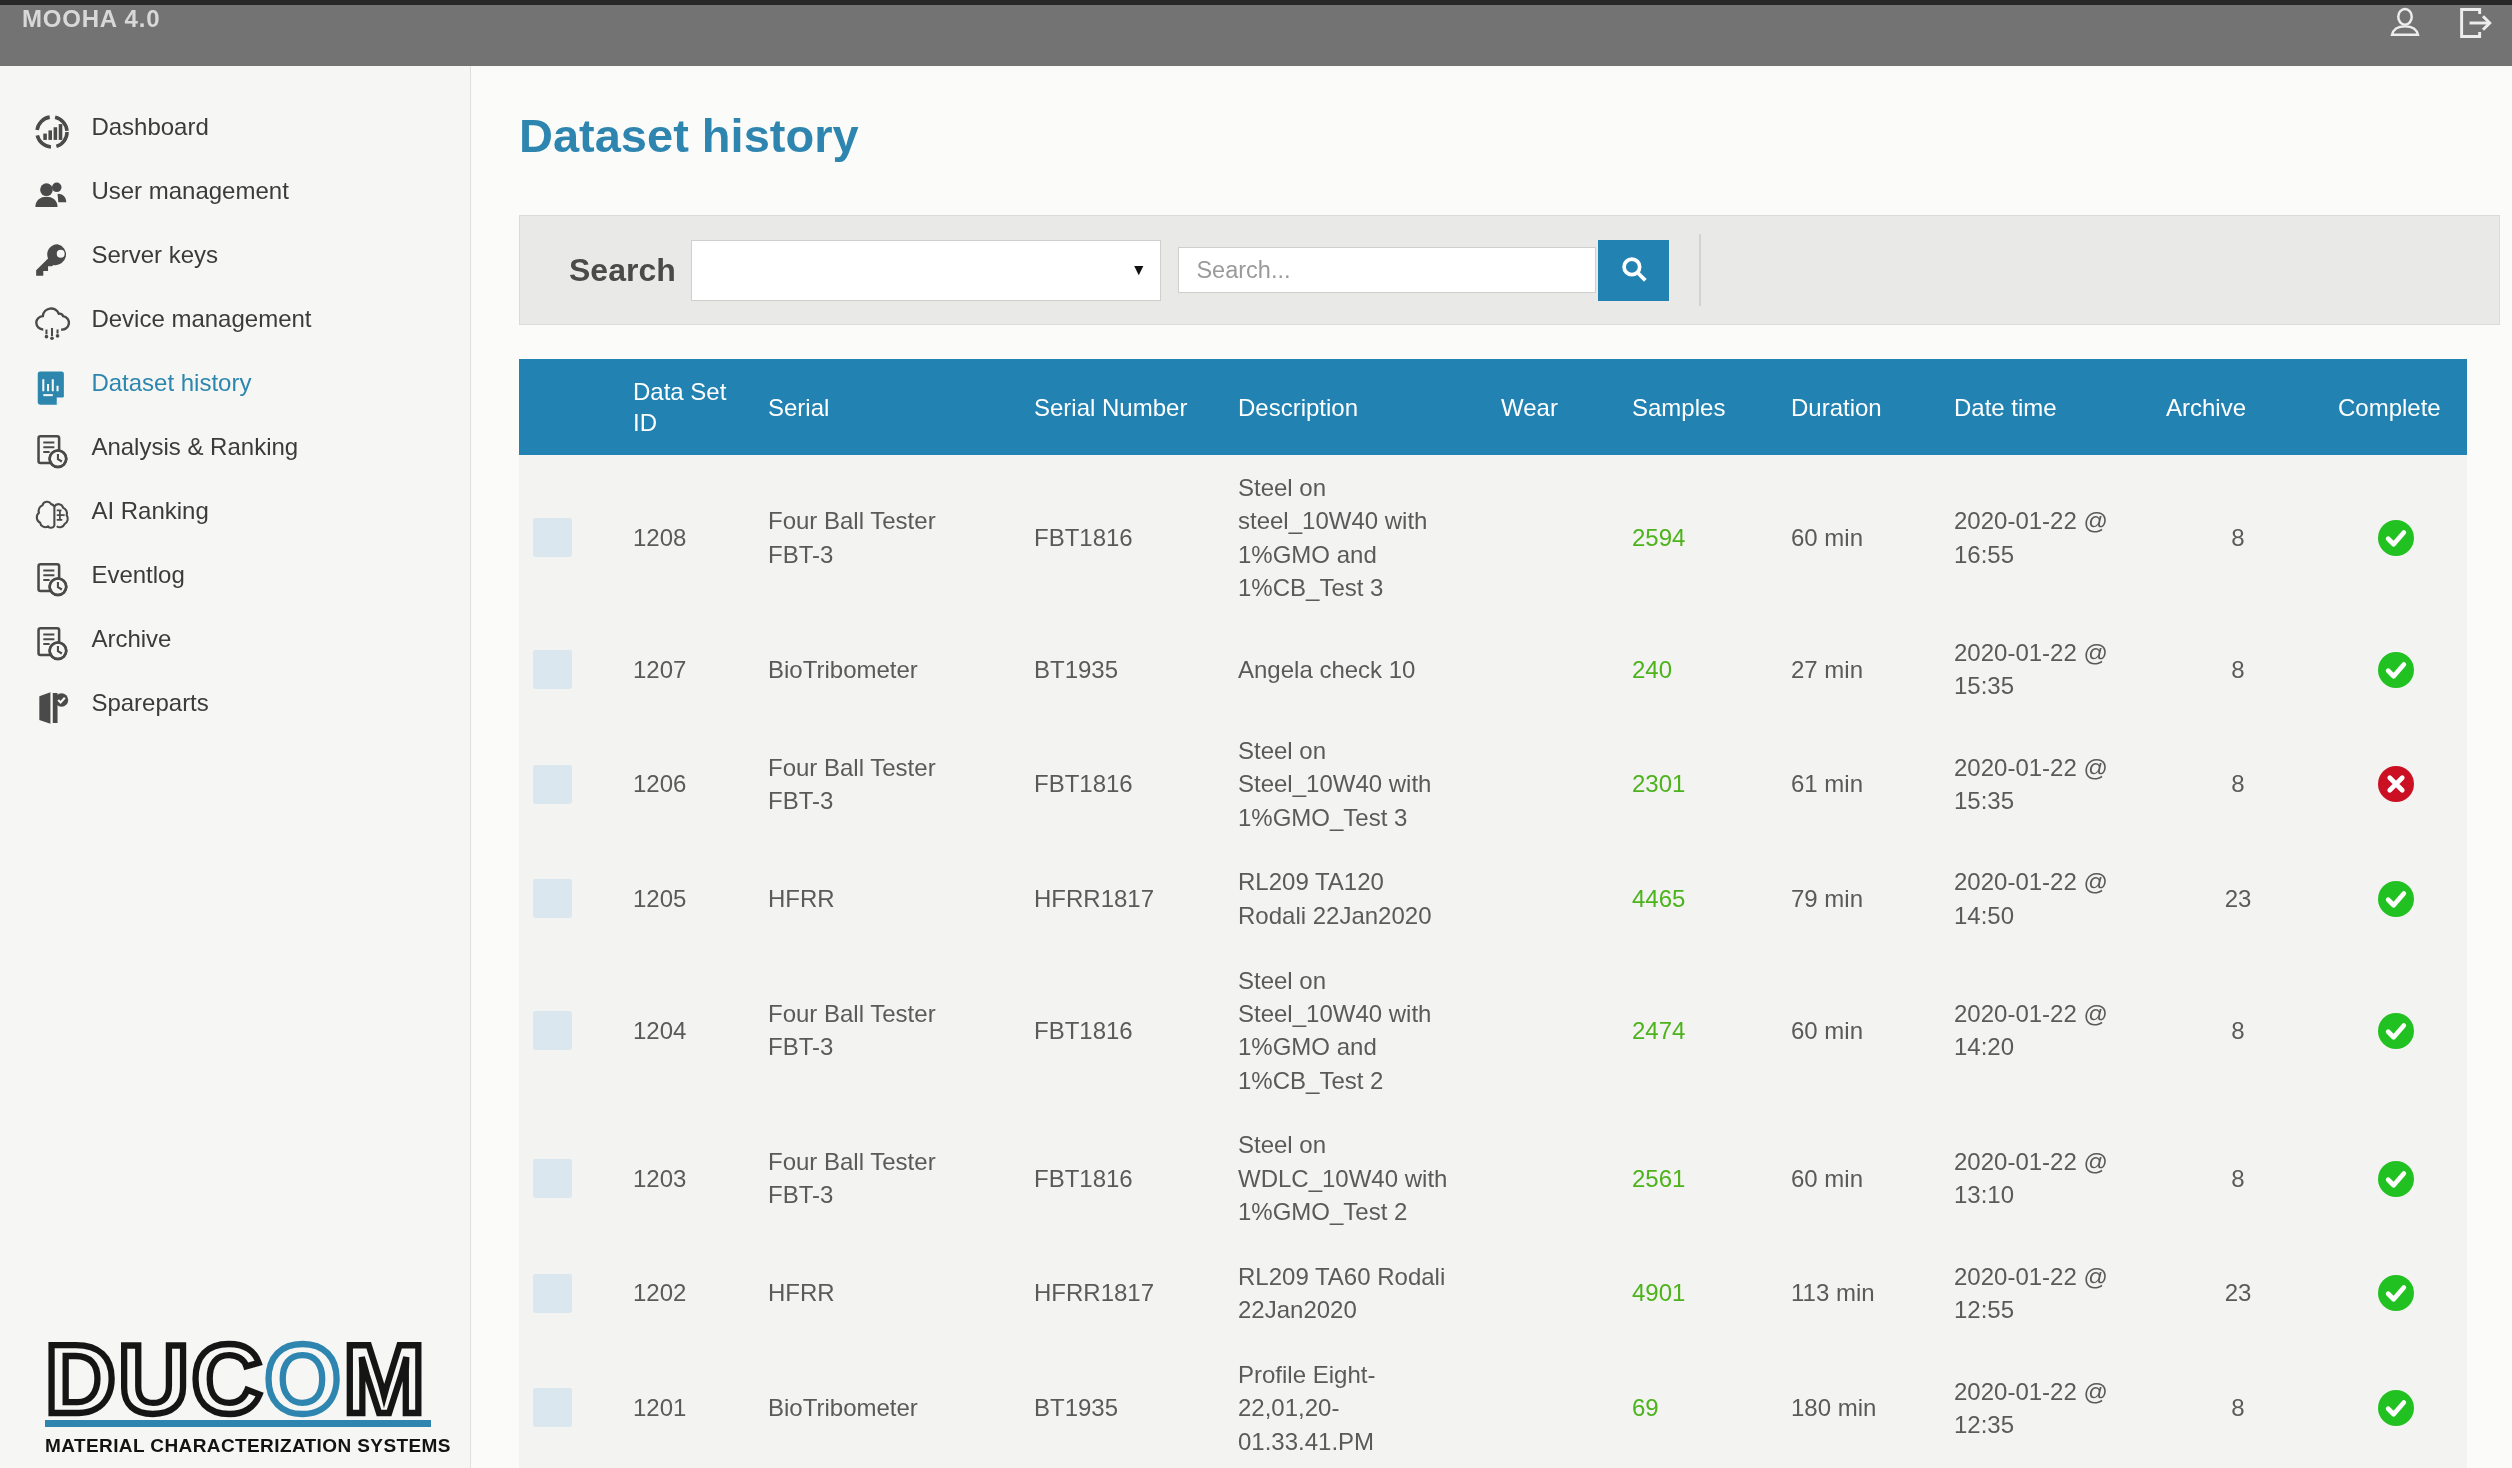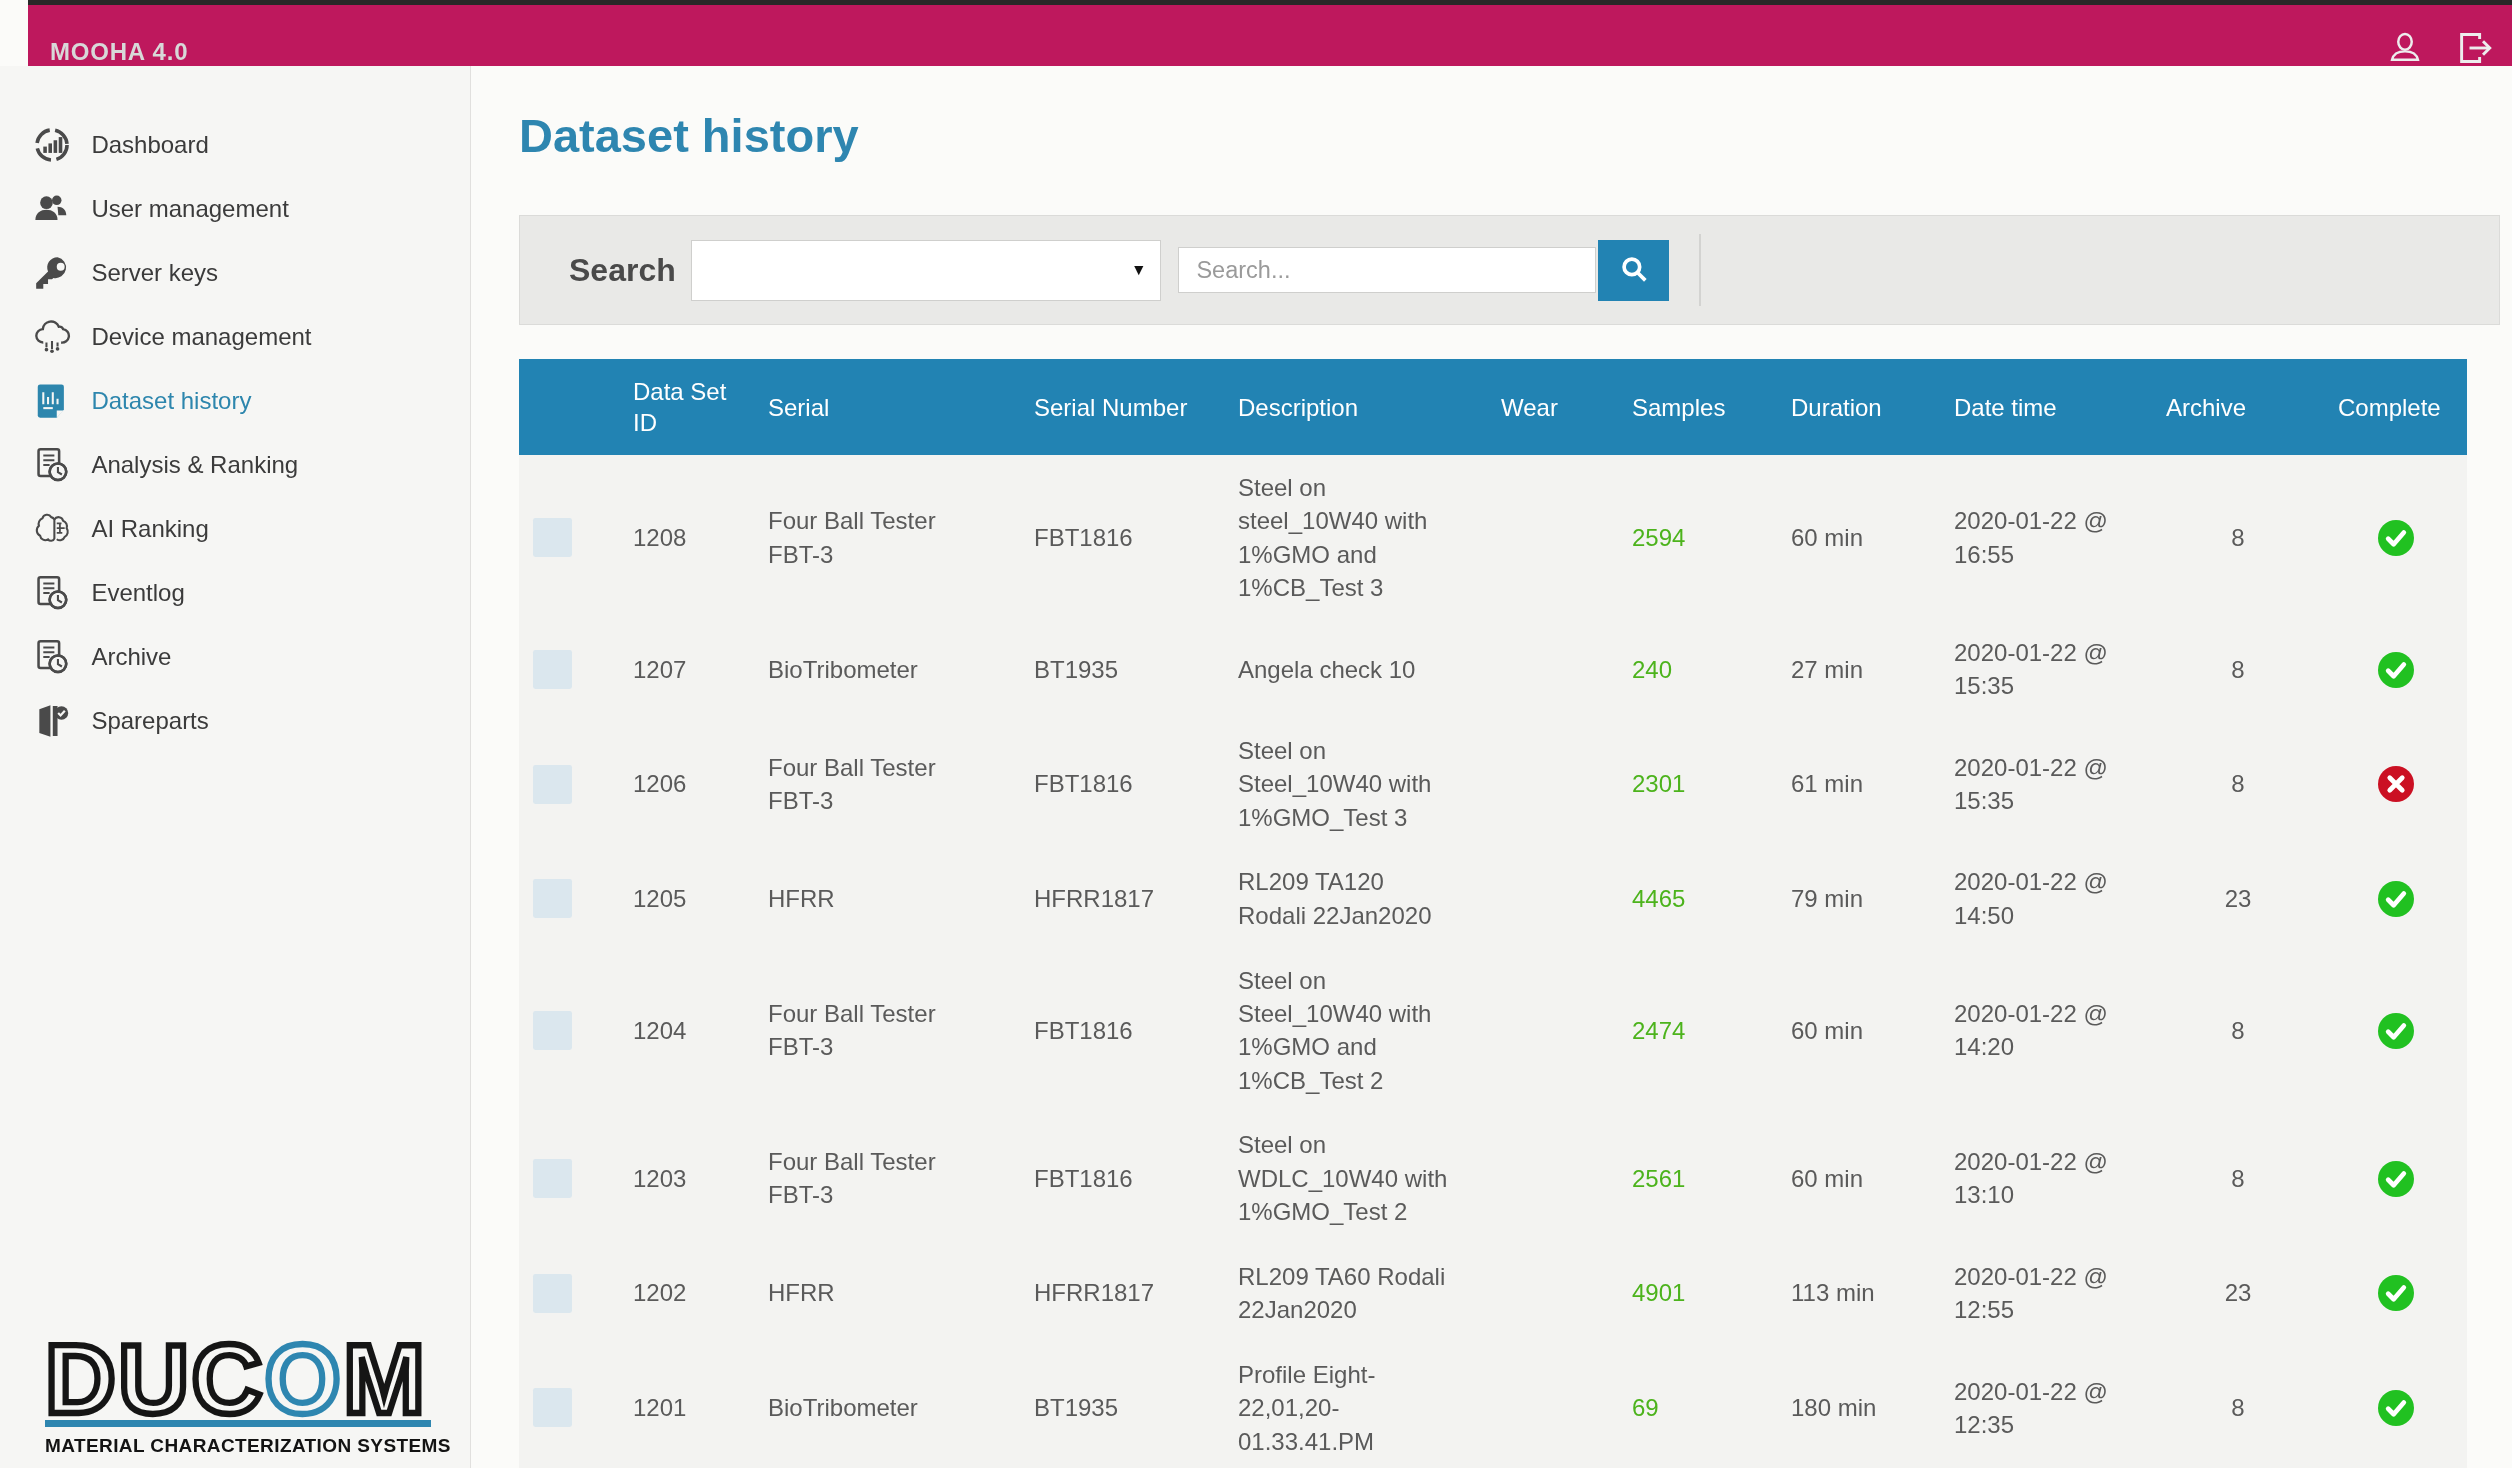--- a/index.html
+++ b/index.html
@@ -1,32 +1,32 @@
 <!DOCTYPE html>
 <html style="font-size:12.5px"><head>
 <meta charset="utf-8">
 <style>
   * { margin:0; padding:0; box-sizing:border-box; }
   html,body { width:2512px; height:1468px; overflow:hidden; }
   body { background:#fbfbf9; font-family:"Liberation Sans", sans-serif; }
 
   
-  .topbar { position:fixed; top:0; left:0; right:0; height:66px; background:#be185d;
-            border-top:5.5px solid #282828; display:flex; align-items:flex-end;
-            justify-content:space-between; z-index:10;margin-left:28px; }
+  .topbar { position:fixed; top:0; left:0; right:0; height:66px; background:#737373;
+            border-top:5.5px solid #282828; display:flex; align-items:flex-start;
+            justify-content:space-between; z-index:10; }
   .topbar-title { color:#d8d8d8; font-size:24px; font-weight:700; margin-left:22px; letter-spacing:0.8px; }
   .topbar-icons { display:flex; align-items:center; gap:33px; margin-right:20.4px; }
   .topbar-icon { width:36px; height:36px; cursor:pointer; }
   .topbar-icon svg { width:100%; height:100%; }
 
   
   .sidebar { position:fixed; top:66px; left:0; width:471px; bottom:0; background:#f6f6f4;
              border-right:0.8px solid #e1e0de; }
   .nav { padding-top:47px; }
-  .nav-item { display:flex; align-items:center; height:64px; padding-left:33px; cursor:pointer; color:#3b3b3b; }
+  .nav-item { display:flex; height:64px; padding-left:33px; cursor:pointer; color:#3b3b3b; }
   .nav-item.active { color:#2d86ad; }
   .nav-icon { width:38px; height:38px; margin-right:20.4px; flex:none; color:#4a4a4a; }
   .nav-item.active .nav-icon { color:#2d86ad; }
   .nav-icon svg { width:100%; height:100%; }
   .nav-label { font-size:24px; }
 
   .logo { position:absolute; left:45px; bottom:11px; width:386px; }
   .logo-word { font-size:98px; font-weight:700; letter-spacing:2.4px; line-height:1; white-space:nowrap; }
   .logo-word span { -webkit-text-stroke:6.3px #151515; color:transparent; }
   .logo-word span.accent { -webkit-text-stroke-color:#2e86b0; }

